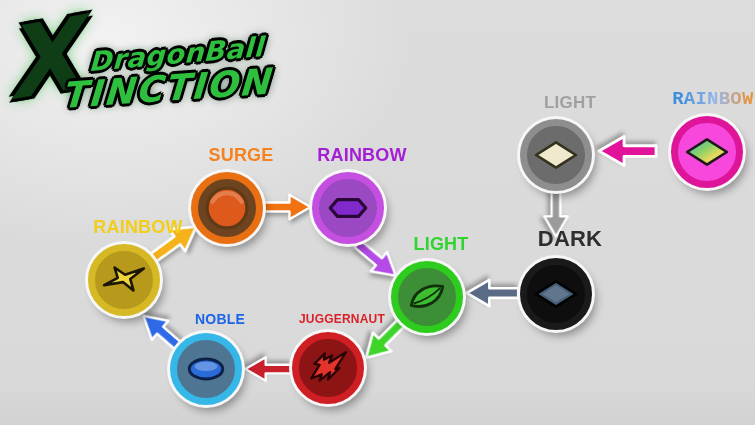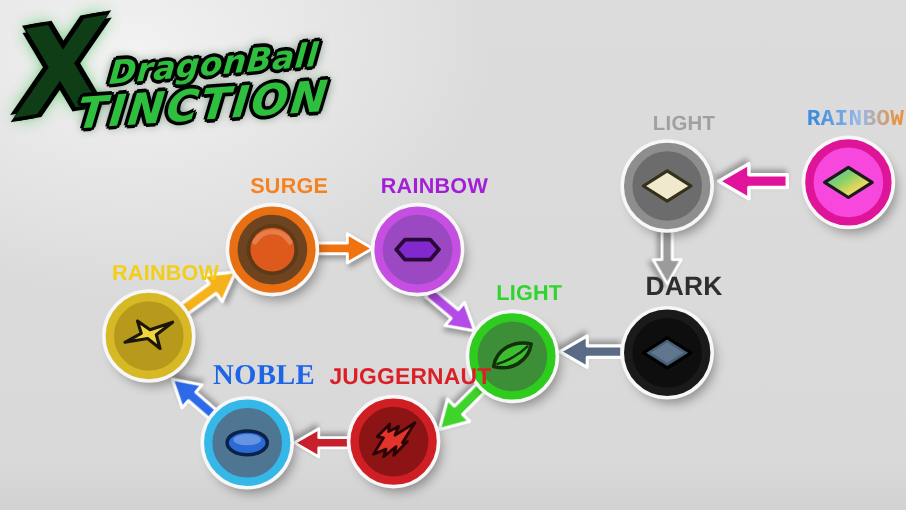--- a/index.html
+++ b/index.html
@@ -146,30 +146,30 @@
     <div class="node-label" style="color: rgb(47, 212, 47);">LIGHT</div>
     <div class="badge" style="--ring: #2ECC1E; --fill: #3D8F37; --icon: #3DBE30; --line: #12300C;">
       <svg class="icon-svg" width="46" height="46" viewBox="0 0 44 44">
         <path class="shape" stroke-width="2.8" stroke-linejoin="round" d="M7,30 C9,17 22,9 37,12 C35,26 21,34 7,30 Z"></path>
         <path d="M10,28 C18,26 28,20 34,14" fill="none" stroke="var(--line)" stroke-width="1.8" stroke-linecap="round"></path>
       </svg>
     </div>
   </div>
 
   <div class="node" style="left:328px; top:368px;">
-    <div class="node-label" style="font-size: 19px; color: rgb(219, 31, 38);">JUGGERNAUT</div>
+    <div class="node-label" style="font-size: 12px; color: rgb(219, 31, 38);">JUGGERNAUT</div>
     <div class="badge" style="--ring: #D01F24; --fill: #8C1414; --icon: #E3342C; --line: #2A0404;">
       <svg class="icon-svg" width="46" height="46" viewBox="0 0 44 44">
         <path class="shape" stroke-width="2.2" stroke-linejoin="round" d="M6,32 L14,19 L9,18 L19,8 L18,14 L26,10 L23,17 L31,12 L39,7 L29,23 L33,22 L22,33 L24,26 L14,34 L16,28 Z"></path>
       </svg>
     </div>
   </div>
 
   <div class="node" style="left:206px; top:369px;">
-    <div class="node-label" style="font-size: 24px; color: rgb(28, 100, 232); font-family: Liberation Serif, serif;">NOBLE</div>
+    <div class="node-label" style="font-size: 14px; color: rgb(28, 100, 232);">NOBLE</div>
     <div class="badge" style="--ring: #35B8E8; --fill: #4E7693; --icon: #2A6BD8; --line: #0C2148;">
       <svg class="icon-svg" width="46" height="46" viewBox="0 0 44 44">
         <ellipse class="shape" stroke-width="2.8" cx="22" cy="22" rx="16" ry="9.5"></ellipse>
         <ellipse cx="22" cy="19.5" rx="11" ry="4.5" fill="rgba(255,255,255,.28)"></ellipse>
       </svg>
     </div>
   </div>
 
   <div class="node" style="left:556px; top:155px;">
     <div class="node-label" style="font-size: 17px; color: rgb(160, 160, 160);">LIGHT</div>

